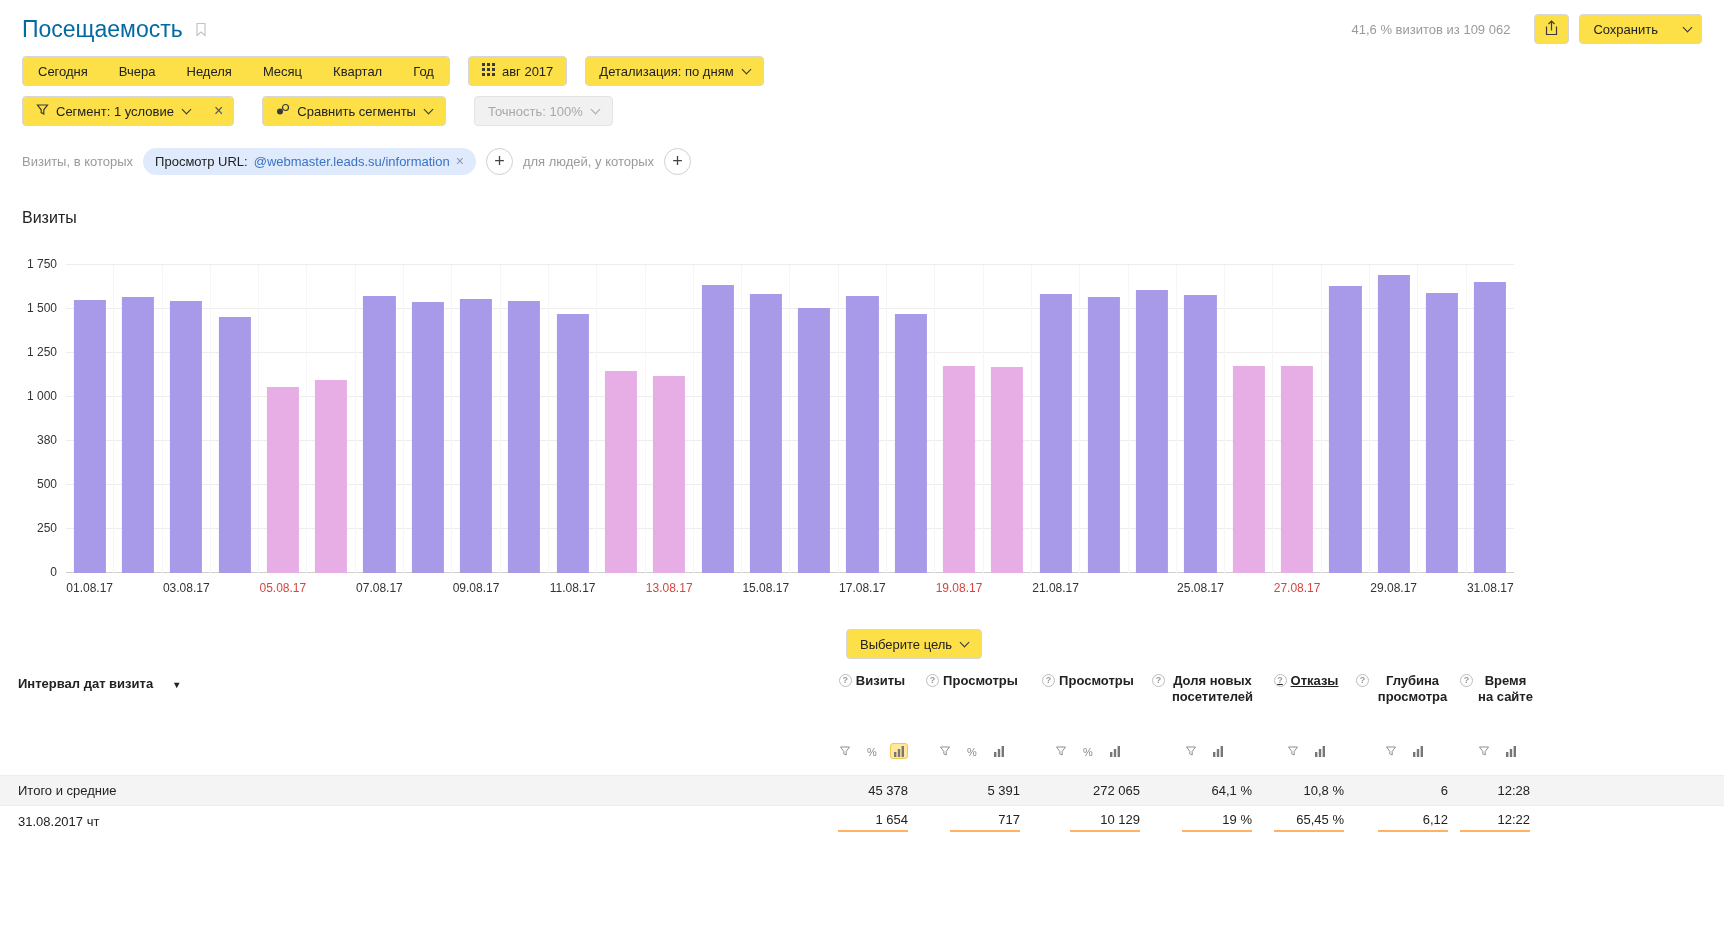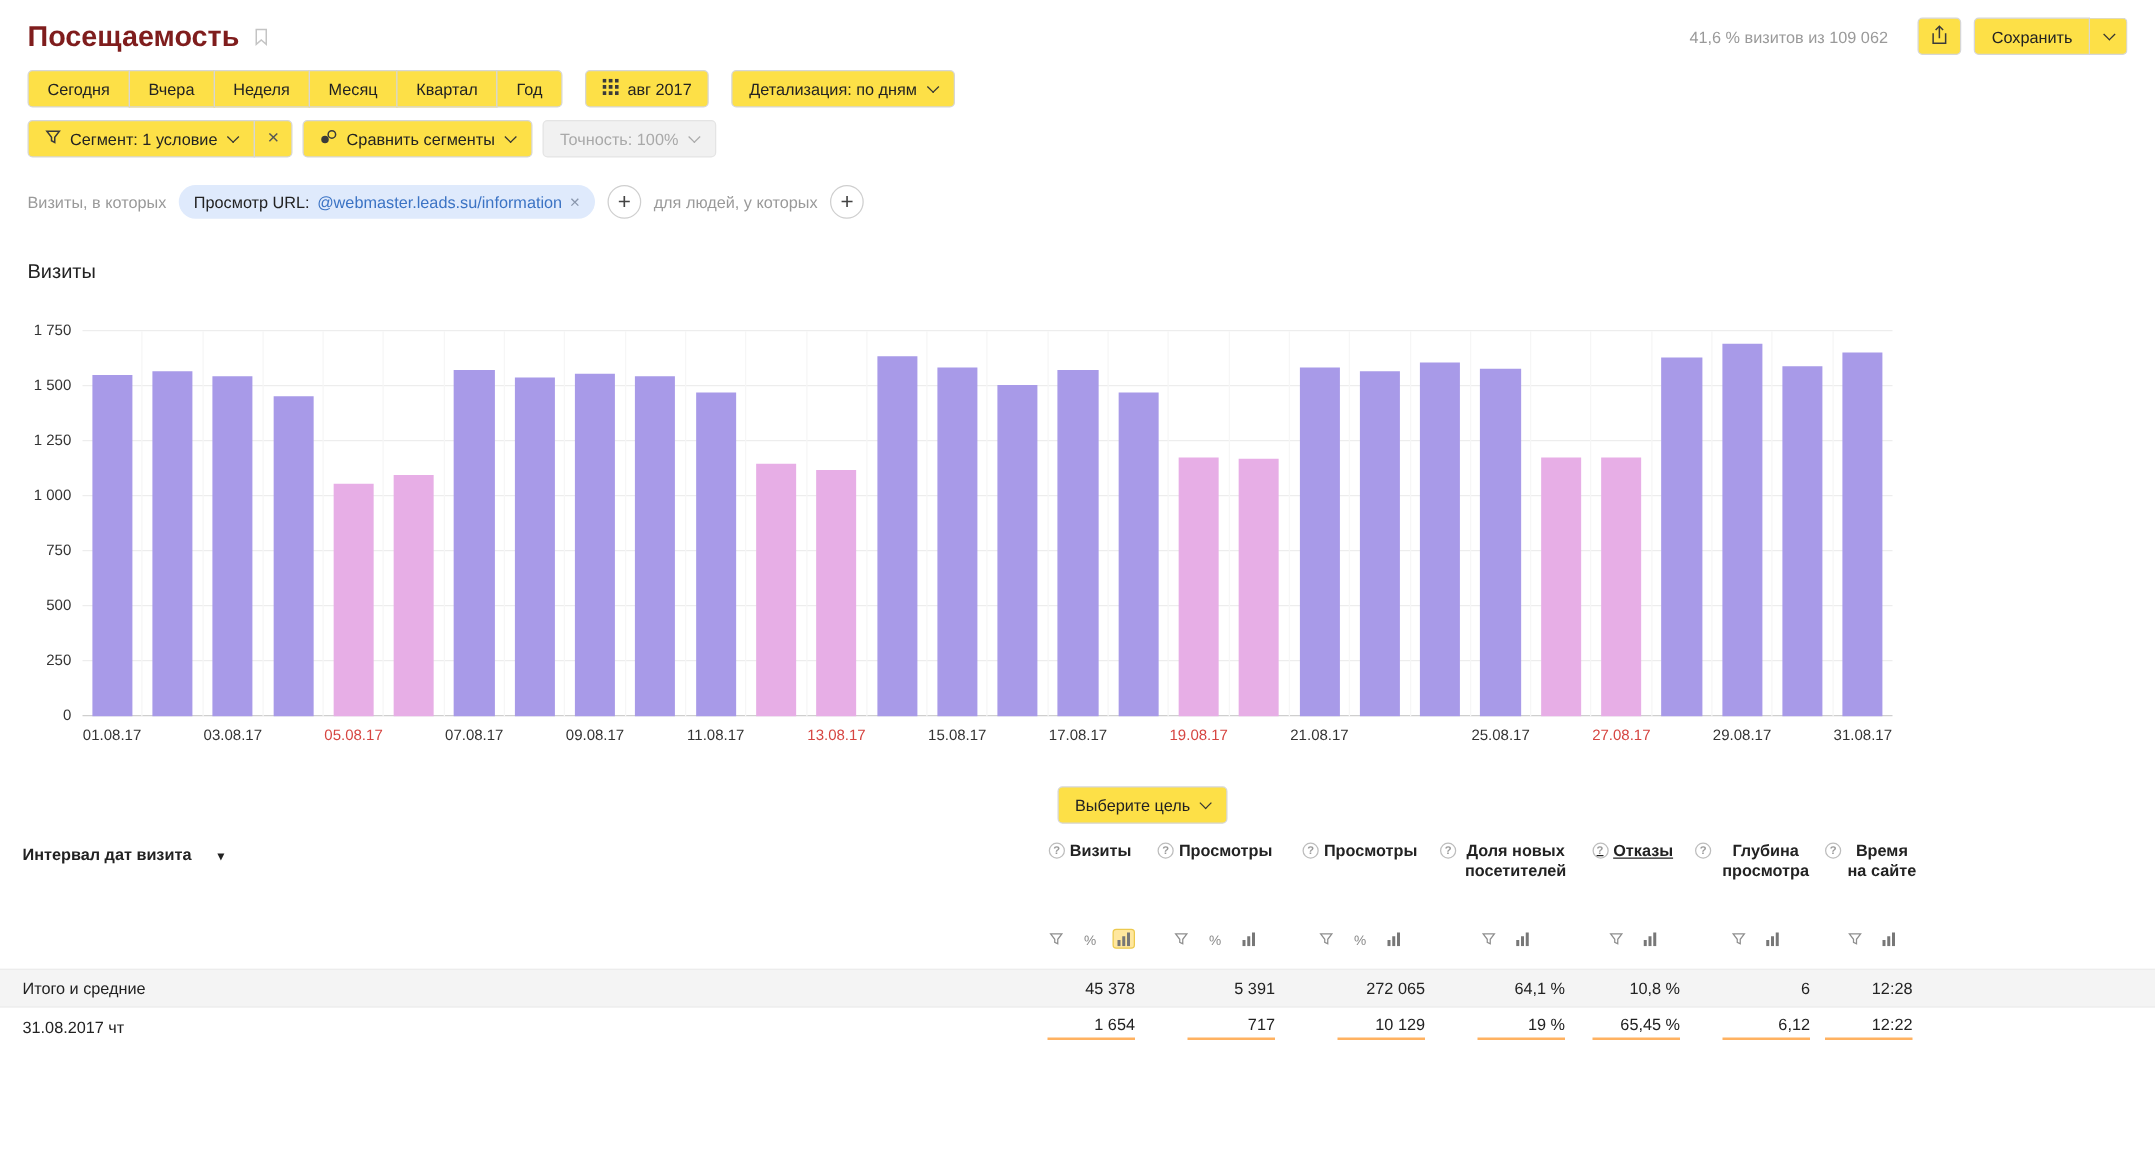--- a/index.html
+++ b/index.html
@@ -1,38 +1,38 @@
 <!DOCTYPE html>
 <html><head>
 <meta charset="utf-8">
 <style>
   *{box-sizing:border-box;margin:0;padding:0}
   html,body{width:1724px;height:938px;overflow:hidden;background:#fff;
     font-family:"Liberation Sans",sans-serif;color:#222;font-size:13px}
   button{font-family:inherit}
   .header{display:flex;align-items:center;padding:14px 22px 6px 22px;gap:10px}
-  .page-title{font-size:23px;font-weight:700;color:#7f1d1d}
+  .page-title{font-size:23px;font-weight:400;color:#0369a1}
   .bookmark{display:inline-flex;margin-left:2px;cursor:pointer}
   .spacer{flex:1}
   .summary{color:#9a9a9a;margin-right:14px}
   .btn{display:inline-flex;align-items:center;gap:7px;height:30px;padding:0 13px;background:#fde047;
     border:1px solid #d6d6d6;border-radius:4px;font-size:13px;color:#222;cursor:pointer;white-space:nowrap}
   .icon-btn{padding:0 9px}
   .save-group{display:inline-flex}
   .save-group .btn:first-child{border-radius:4px 0 0 4px}
   .save-group .btn:last-child{border-left:none;border-radius:0 4px 4px 0;padding:0 10px}
   .chev{display:inline-block;width:7px;height:7px;border-right:1.4px solid #333;border-bottom:1.4px solid #333;
     transform:rotate(45deg);margin-top:-4px;margin-left:2px}
   .row{display:flex;align-items:center;padding:0 22px}
   .presets-row{margin-top:6px;gap:18px}
   .btn-group{display:inline-flex}
   .btn-group .btn{border-radius:0;margin-left:-1px;padding:0 15px}
   .btn-group .btn:first-child{border-radius:4px 0 0 4px;margin-left:0}
   .btn-group .btn:last-child{border-radius:0 4px 4px 0}
-  .segments-row{margin-top:10px;gap:8px}
+  .segments-row{margin-top:10px;gap:28px}
   .joined{display:inline-flex}
   .joined .btn:first-child{border-radius:4px 0 0 4px}
   .joined .btn:last-child{margin-left:-1px;border-radius:0 4px 4px 0;padding:0 10px}
   .x-icon::before{content:"×";font-size:16px;color:#555;line-height:1}
   .btn.muted{background:#f1f1f1;border-color:#e4e4e4;color:#a9a9a9}
   .btn.muted .chev{border-color:#a9a9a9}
   .filters-row{margin-top:22px;gap:10px}
   .gray-label{color:#9a9a9a}
   .chip{display:inline-flex;align-items:center;gap:6px;height:27px;padding:0 12px;background:#dfeafc;
     border-radius:15px;cursor:pointer}
@@ -186,21 +186,21 @@
     <button class="plus-btn"></button>
   </div>
 
   <h2 class="chart-title">Визиты</h2>
 
   <div class="chart">
     <div class="y-axis">
         <div class="ylabel" style="bottom: -6px;">0</div>
         <div class="ylabel" style="bottom: 38px;">250</div>
         <div class="ylabel" style="bottom: 82px;">500</div>
-        <div class="ylabel" style="bottom: 126px;">750</div>
+        <div class="ylabel" style="bottom: 126px;">380</div>
         <div class="ylabel" style="bottom: 170px;">1 000</div>
         <div class="ylabel" style="bottom: 214px;">1 250</div>
         <div class="ylabel" style="bottom: 258px;">1 500</div>
         <div class="ylabel" style="bottom: 302px;">1 750</div>
       </div>
     <div class="plot">
       <div class="grid">
           <div class="gridline zero" style="bottom: 0px;"></div>
           <div class="gridline" style="bottom: 44px;"></div>
           <div class="gridline" style="bottom: 88px;"></div>

